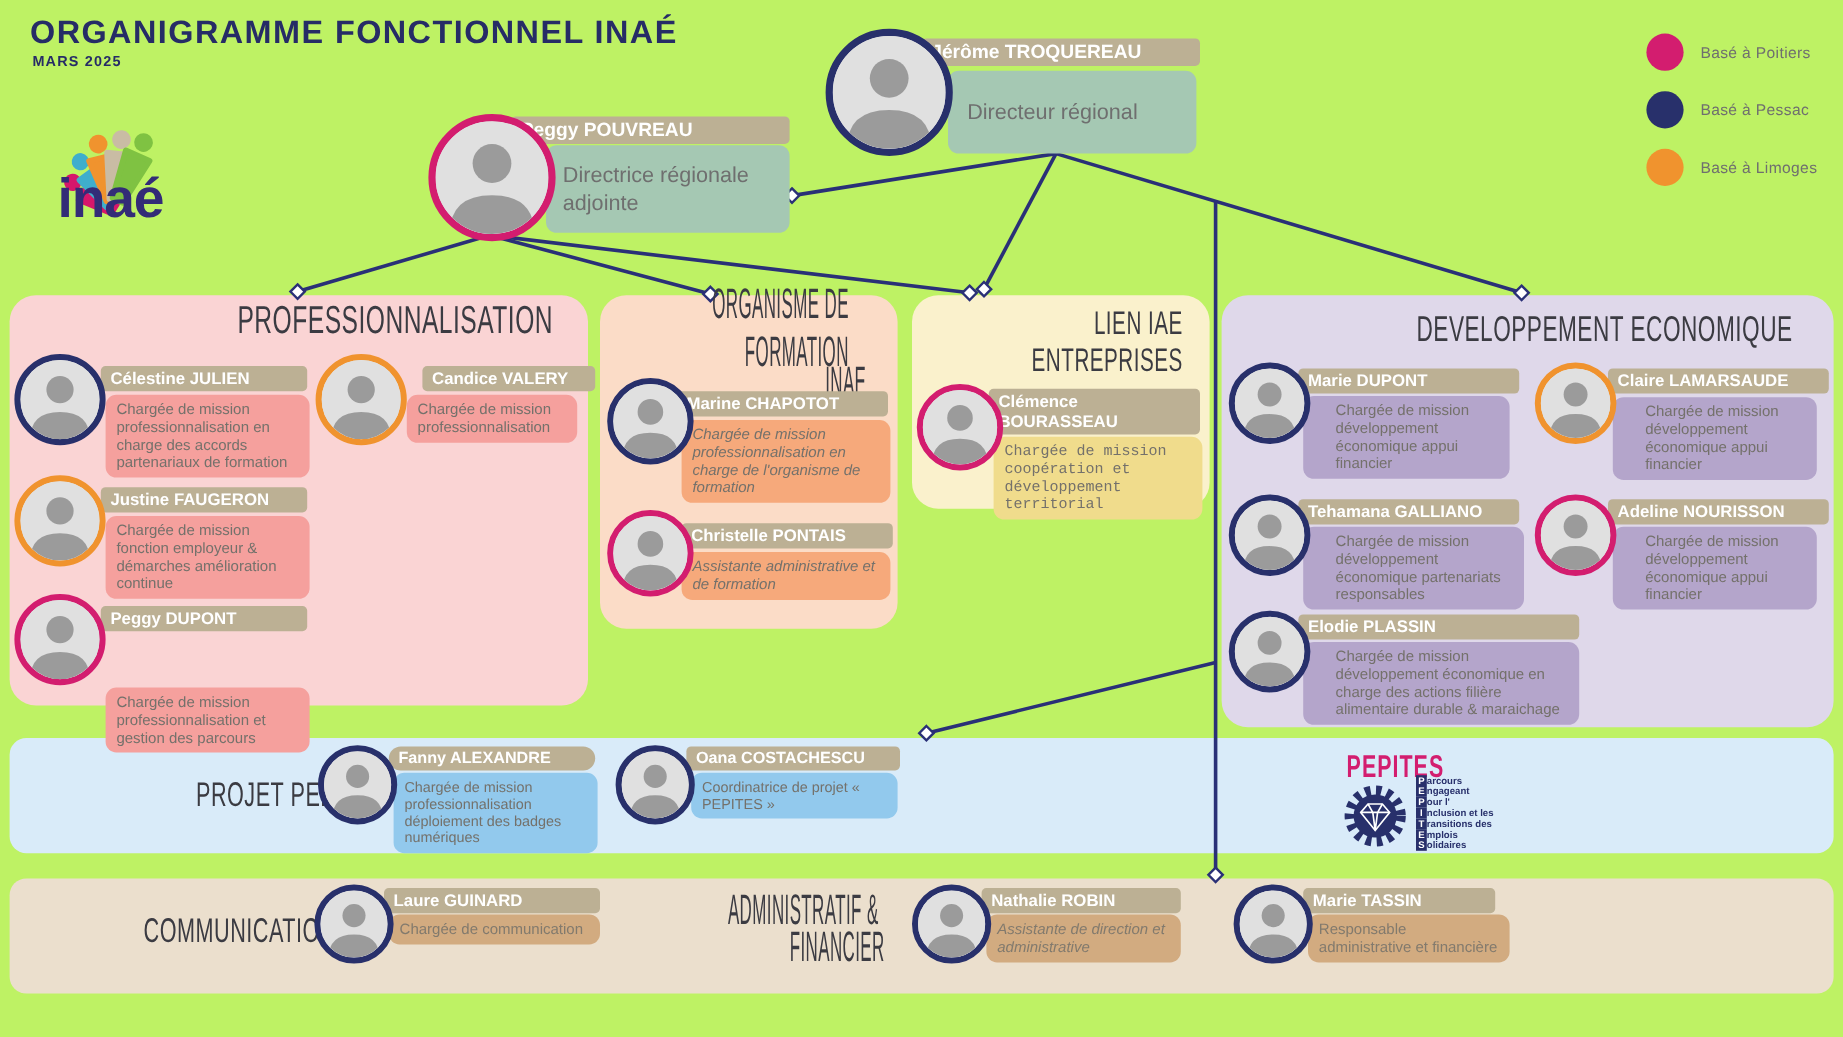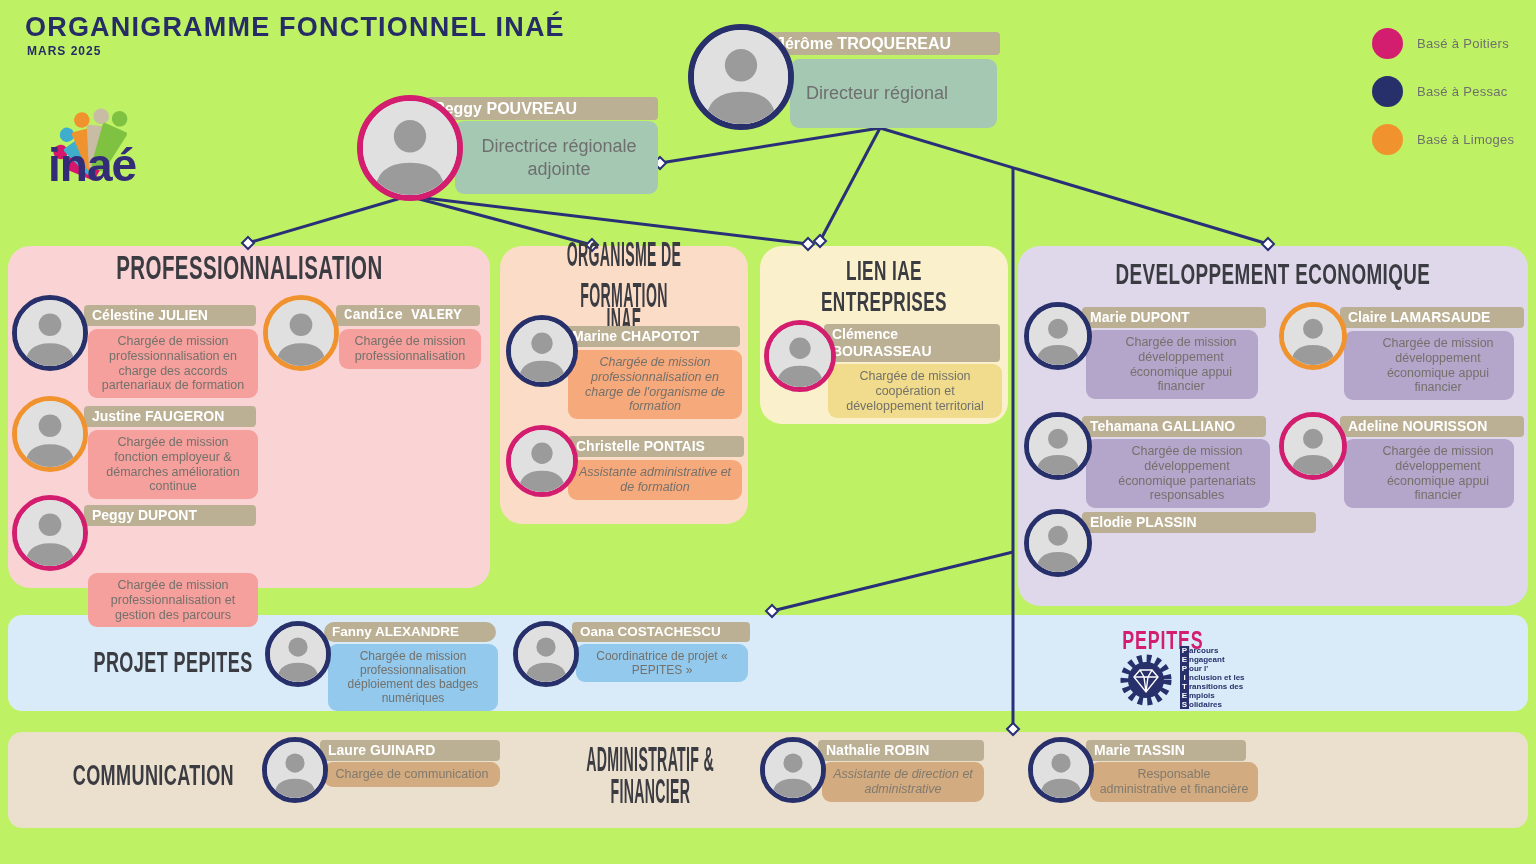--- a/index.html
+++ b/index.html
@@ -24,21 +24,21 @@
 
   
   .section{position:absolute;border-radius:22px;z-index:1;}
   #sec-prof{left:8px;top:246px;width:482px;height:342px;background:#FAD4D4;}
   #sec-form{left:500px;top:246px;width:248px;height:278px;background:#FBDCC7;}
   #sec-lien{left:760px;top:246px;width:248px;height:178px;background:#FAF1CC;}
   #sec-dev{left:1018px;top:246px;width:510px;height:360px;background:#DFD8EA;}
   #sec-pep{left:8px;top:615px;width:1520px;height:96px;background:#D9EBF9;border-radius:14px;}
   #sec-bottom{left:8px;top:732px;width:1520px;height:96px;background:#EBDFCD;border-radius:14px;}
 
-  .sec-title{position:absolute;color:#3B3B42;font-weight:bold;text-align:center;z-index:6;line-height:1.12;}
+  .sec-title{position:absolute;color:#3B3B42;font-weight:normal;text-align:right;z-index:6;line-height:1.12;}
   .sec-title span{display:inline-block;transform:scale(0.82,1.3);letter-spacing:0.5px;}
   #t-prof{left:8px;top:253px;width:482px;font-size:25px;}
   #t-form{left:500px;top:254px;width:248px;font-size:21px;}
   #t-lien{left:760px;top:262px;width:248px;font-size:21px;}
   #t-dev{left:1018px;top:262px;width:510px;font-size:23px;}
   #t-pep{left:8px;top:651px;width:330px;font-size:22px;}
   #t-comm{left:8px;top:764px;width:290px;font-size:22px;}
   #t-admin{left:538px;top:751px;width:225px;font-size:21px;}
 
   
@@ -46,21 +46,21 @@
          background:#E4E4E4;z-index:12;}
   .photo svg{display:block;width:100%;height:100%;}
   .ring-poitiers{border:5px solid #D31D6F;}
   .ring-pessac{border:5px solid #28306B;}
   .ring-limoges{border:5px solid #F0932E;}
   .ring-big{border-width:6px !important;}
 
   .namebar{position:absolute;background:#BCB094;color:#fff;font-weight:bold;font-size:14px;
            border-radius:4px;padding:2px 8px;z-index:11;box-sizing:border-box;line-height:1.2;}
   .rolebox{position:absolute;border-radius:9px;padding:5px 9px;color:#74716B;z-index:10;
-           box-sizing:border-box;font-size:12.5px;line-height:1.18;text-align:center;}
+           box-sizing:border-box;font-size:12.5px;line-height:1.18;}
   .role-green{background:#A5C8B3;font-size:18px;color:#6F6F6F;display:flex;align-items:center;line-height:1.25;}
   .role-pink{background:#F5A09D;}
   .role-orange{background:#F6A97B;font-style:italic;}
   .role-yellow{background:#F0DC8C;}
   .role-purple{background:#B4A5CB;padding-left:27px;}
   .role-blue{background:#92C9ED;font-size:12px;}
   .role-tan{background:#D2AB80;color:#827A6D;}
   .name-big{font-size:16px;}
 
   
@@ -192,21 +192,21 @@
   <div class="namebar" style="left:84px;top:305px;width:172px;">Célestine JULIEN</div>
   <div class="rolebox role-pink" style="left:88px;top:329px;width:170px;">Chargée de mission professionnalisation en charge des accords partenariaux de formation</div>
 
   <div class="photo ring-limoges" style="left:263px;top:295px;width:76px;height:76px;">
     <svg viewBox="0 0 64 64">
         <rect width="64" height="64" fill="#E0E0E0"></rect>
         <circle cx="32" cy="24" r="11" fill="#9B9B9B"></circle>
         <path d="M8 64 Q8 42 32 42 Q56 42 56 64 Z" fill="#9B9B9B"></path>
       </svg>
     </div>
-  <div class="namebar" style="left:336px;top:305px;width:144px;font-family:Liberation Mono, monospace;">Candice VALERY</div>
+  <div class="namebar" style="left:352px;top:305px;width:144px;">Candice VALERY</div>
   <div class="rolebox role-pink" style="left:339px;top:329px;width:142px;">Chargée de mission professionnalisation</div>
 
   <div class="photo ring-limoges" style="left:12px;top:396px;width:76px;height:76px;">
     <svg viewBox="0 0 64 64">
         <rect width="64" height="64" fill="#E0E0E0"></rect>
         <circle cx="32" cy="24" r="11" fill="#9B9B9B"></circle>
         <path d="M8 64 Q8 42 32 42 Q56 42 56 64 Z" fill="#9B9B9B"></path>
       </svg>
     </div>
   <div class="namebar" style="left:84px;top:406px;width:172px;">Justine FAUGERON</div>
@@ -243,21 +243,21 @@
   <div class="rolebox role-orange" style="left:568px;top:460px;width:174px;">Assistante administrative et de formation</div>
 
   <div class="photo ring-poitiers" style="left:764px;top:320px;width:72px;height:72px;">
     <svg viewBox="0 0 64 64">
         <rect width="64" height="64" fill="#E0E0E0"></rect>
         <circle cx="32" cy="24" r="11" fill="#9B9B9B"></circle>
         <path d="M8 64 Q8 42 32 42 Q56 42 56 64 Z" fill="#9B9B9B"></path>
       </svg>
     </div>
   <div class="namebar" style="left:824px;top:324px;width:176px;">Clémence BOURASSEAU</div>
-  <div class="rolebox role-yellow" style="left:828px;top:364px;width:174px;">Chargée de mission coopération et développement territorial</div>
+  <div class="rolebox role-yellow" style="left:828px;top:364px;width:174px;font-family:Liberation Mono, monospace;">Chargée de mission coopération et développement territorial</div>
 
   <div class="photo ring-pessac" style="left:1024px;top:302px;width:68px;height:68px;">
     <svg viewBox="0 0 64 64">
         <rect width="64" height="64" fill="#E0E0E0"></rect>
         <circle cx="32" cy="24" r="11" fill="#9B9B9B"></circle>
         <path d="M8 64 Q8 42 32 42 Q56 42 56 64 Z" fill="#9B9B9B"></path>
       </svg>
     </div>
   <div class="namebar" style="left:1082px;top:307px;width:184px;">Marie DUPONT</div>
   <div class="rolebox role-purple" style="left:1086px;top:330px;width:172px;">Chargée de mission développement économique appui financier</div>
@@ -293,20 +293,21 @@
   <div class="rolebox role-purple" style="left:1344px;top:439px;width:170px;">Chargée de mission développement économique appui financier</div>
 
   <div class="photo ring-pessac" style="left:1024px;top:509px;width:68px;height:68px;">
     <svg viewBox="0 0 64 64">
         <rect width="64" height="64" fill="#E0E0E0"></rect>
         <circle cx="32" cy="24" r="11" fill="#9B9B9B"></circle>
         <path d="M8 64 Q8 42 32 42 Q56 42 56 64 Z" fill="#9B9B9B"></path>
       </svg>
     </div>
   <div class="namebar" style="left:1082px;top:512px;width:234px;">Elodie PLASSIN</div>
+  <div class="rolebox role-purple" style="left:1086px;top:535px;width:230px;">Chargée de mission développement économique en charge des actions filière alimentaire durable &amp; maraichage</div>
 
   <div class="photo ring-pessac" style="left:265px;top:621px;width:66px;height:66px;">
     <svg viewBox="0 0 64 64">
         <rect width="64" height="64" fill="#E0E0E0"></rect>
         <circle cx="32" cy="24" r="11" fill="#9B9B9B"></circle>
         <path d="M8 64 Q8 42 32 42 Q56 42 56 64 Z" fill="#9B9B9B"></path>
       </svg>
     </div>
   <div class="namebar" style="left:324px;top:622px;width:172px;font-size:13.5px;border-radius:10px;">Fanny ALEXANDRE</div>
   <div class="rolebox role-blue" style="left:328px;top:644px;width:170px;">Chargée de mission professionnalisation déploiement des badges numériques</div>

